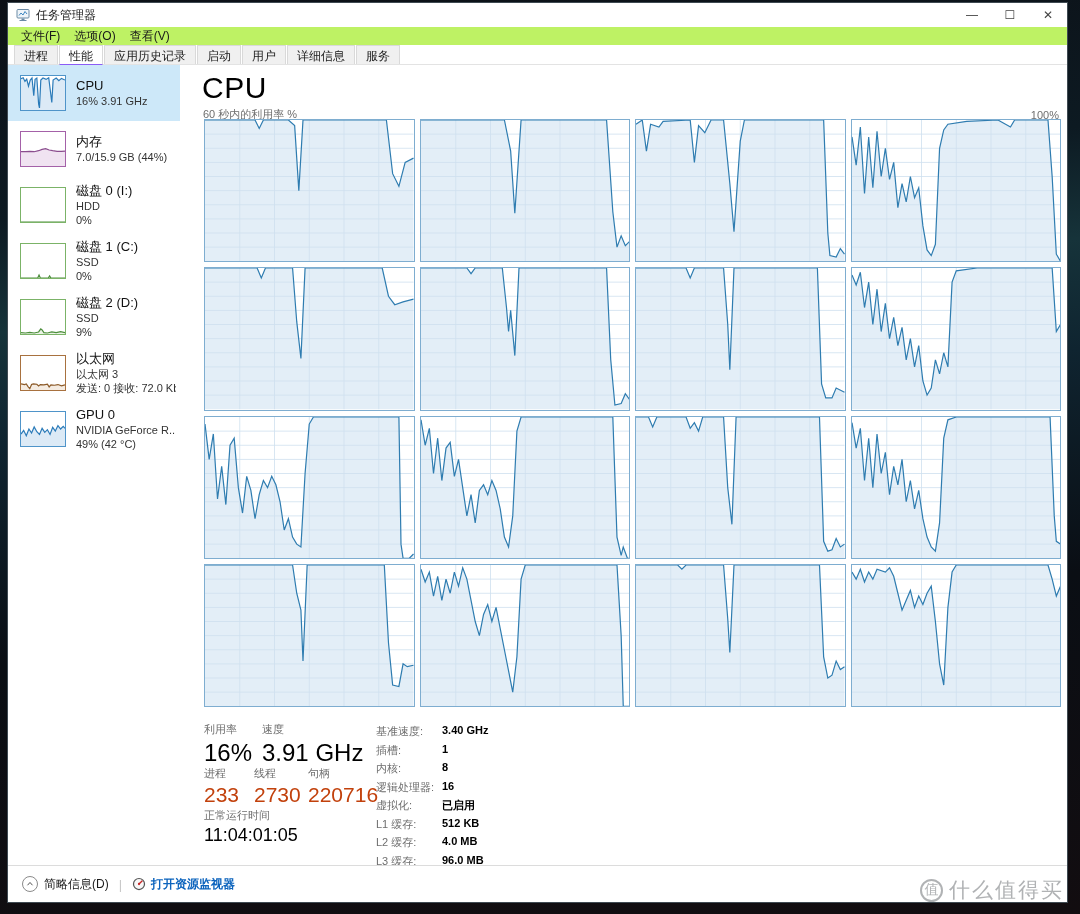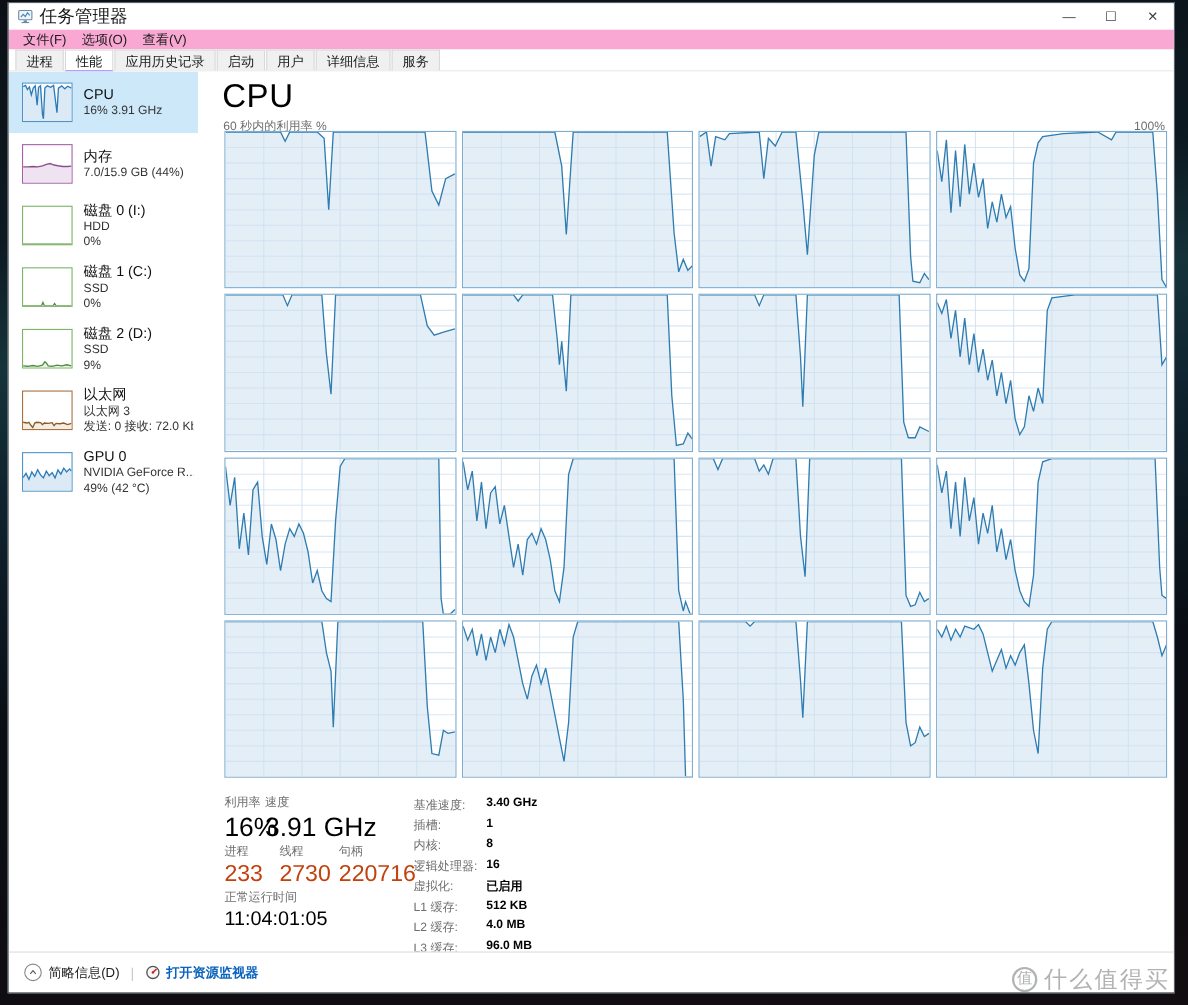--- a/index.html
+++ b/index.html
@@ -8,25 +8,25 @@
     position:relative; width:1080px; height:914px; overflow:hidden;
     background:linear-gradient(175deg,#0c1016 0%,#0d1a22 22%,#16333a 33%,#0f2430 44%,#0a0e14 66%,#120d10 100%);
   }
   .window {
     position:absolute; left:7px; top:2px; width:1061px; height:901px;
     background:#fff; border:1px solid #3f4a52;
   }
   
   .titlebar { position:absolute; left:0; top:0; right:0; height:24px; background:#fff; display:flex; align-items:center; }
   .titlebar .app-icon { width:14px; height:14px; margin:0 6px 0 8px; }
-  .titlebar .title { font-size:16px; color:#1a1a1a; }
+  .titlebar .title { font-size:12px; color:#1a1a1a; }
   .win-controls { margin-left:auto; display:flex; height:100%; }
   .win-btn { width:38px; height:24px; display:flex; align-items:center; justify-content:center; font-size:12px; color:#444; cursor:default; }
   
-  .menubar { position:absolute; left:0; top:24px; right:0; height:18px; background:#f9a8d4; display:flex; align-items:center; padding-left:6px; }
+  .menubar { position:absolute; left:0; top:24px; right:0; height:18px; background:#bef264; display:flex; align-items:center; padding-left:6px; }
   .menu-item { font-size:12px; color:#1a1a1a; padding:0 7px; }
   
   .tabbar { position:absolute; left:0; top:42px; right:0; height:20px; display:flex; align-items:flex-end; padding-left:6px; border-bottom:1px solid #e3e3e3; background:#fff; }
   .tab { font-size:12px; color:#1a1a1a; padding:2px 9px 3px 9px; background:#f0f0f0; border:1px solid #d9d9d9; border-bottom:none; margin-right:1px; height:19px; }
   .tab.active { background:#fff; height:20px; margin-bottom:-1px; border-bottom:1px solid #8b5cf6; font-weight:400; }
   
   .sidebar { position:absolute; left:0; top:62px; width:178px; bottom:37px; background:#fff; overflow:hidden; }
   .side-item { position:relative; width:172px; height:56px; display:flex; align-items:center; padding:4px 4px 4px 12px; cursor:default; }
   .side-item.selected { background:#cde8f9; }
   .mini-chart { width:46px; height:36px; border:1px solid #999; background:#fff; flex:none; }
@@ -524,21 +524,21 @@
               <polyline points="0,5 2,10 4,3 6,12 8,5 10,10 12,3 16,5 18,2 20,8 22,20 24,32 26,25 28,18 30,30 32,22 34,28 36,20 38,15 40,40 42,70 44,85 46,30 48,5 50,0 80,0 94,0 96,10 98,22 100,15" fill="none" stroke="#2e7cb0" stroke-width="1.2" vector-effect="non-scaling-stroke"></polyline>
             </svg>
           </div>
         </div>
 
       <div class="stats">
         <div class="sl" style="left:0;top:0">
           <div class="slabel">利用率</div>
           <div class="sval-big">16%</div>
         </div>
-        <div class="sl" style="left:37px;top:0">
+        <div class="sl" style="left:58px;top:0">
           <div class="slabel">速度</div>
           <div class="sval-big">3.91 GHz</div>
         </div>
         <div class="sl" style="left:0;top:44px">
           <div class="slabel">进程</div>
           <div class="sval-mid">233</div>
         </div>
         <div class="sl" style="left:50px;top:44px">
           <div class="slabel">线程</div>
           <div class="sval-mid">2730</div>

